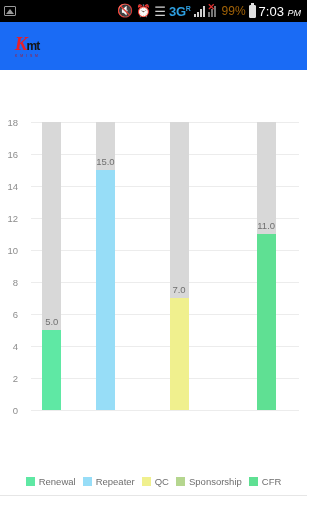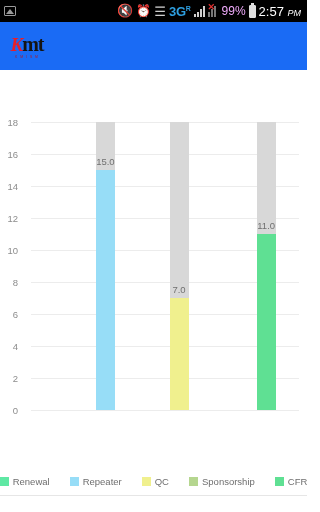--- a/index.html
+++ b/index.html
@@ -42,21 +42,21 @@
   .bars { display:inline-flex; align-items:flex-end; gap:1px; height:11px; }
   .bars i { display:block; width:2px; background:#cfcfcf; }
   .bars i:nth-child(1){height:3px;} .bars i:nth-child(2){height:5px;}
   .bars i:nth-child(3){height:8px;} .bars i:nth-child(4){height:11px;}
   .bars.dim i { background:#777777; }
   .sim2 { position:relative; }
   .sim2 .x {
     position:absolute; top:-3px; left:0px;
     color:#e03030; font-size:9px; font-weight:bold; line-height:1;
   }
-  .pct { font-size:12px; color:#f0abfc; letter-spacing:0px; }
+  .pct { font-size:12px; color:#a16207; letter-spacing:0px; }
   .batt {
     width:7px; height:13px; border:1px solid #e0e0e0; border-radius:1px;
     position:relative; background:#e0e0e0;
   }
   .batt::before {
     content:""; position:absolute; top:-3px; left:1.5px;
     width:3px; height:2px; background:#e0e0e0;
   }
   .clock { font-size:13px; color:#ffffff; }
   .clock .ampm { font-size:9px;font-style:italic; }
@@ -74,22 +74,22 @@
     align-items:center; justify-content:center;
     flex:0 0 auto;
   }
   .logo-main { display:flex; align-items:baseline; line-height:1; }
   .logo-k {
     color:#e81f28; font-size:19px; font-weight:bold;
     font-style:italic; font-family:"Liberation Serif", serif;
     letter-spacing:-1px;
   }
   .logo-mt {
-    color:#141414; font-size:20px; font-weight:bold;
-    font-family:Liberation Serif, serif; letter-spacing:-1px;
+    color:#141414; font-size:12px; font-weight:bold;
+    font-family:Liberation Sans, sans-serif; letter-spacing:-1px;
   }
   .logo-sub {
     color:#b0182a; font-size:3.4px; letter-spacing:1px;
     margin-top:1px; white-space:nowrap;
   }
   .app-title {
     color:#ffffff; font-size:17px;
     margin-left:9px; letter-spacing:0.1px;
   }
 
@@ -127,21 +127,21 @@
   .vlabel {
     position:absolute; left:50%; transform:translateX(-50%);
     font-size:9.5px; color:#707070; white-space:nowrap;
   }
 
   
   .legend {
     position:absolute; left:0; bottom:25px;
     width:307px;
     display:flex; align-items:center; justify-content:center;
-    gap:20px; flex-wrap:nowrap;
+    gap:7px; flex-wrap:nowrap;
   }
   .lg-item { display:flex; align-items:center; gap:4px; }
   .lg-sw { width:9px; height:9px; flex:0 0 auto; }
   .lg-tx { font-size:9.5px; color:#6e6e6e; white-space:nowrap; }
   .bottom-rule {
     position:absolute; left:0; bottom:16px;
     width:307px; height:1px; background:#e6e6e6;
   }
 </style>
 </head>
@@ -165,21 +165,21 @@
       </span>
     <span class="bars dim sim2">
         <span class="x">✕</span>
         <i></i>
         <i></i>
         <i></i>
         <i></i>
       </span>
     <span class="pct">99%</span>
     <span class="batt"></span>
-    <span class="clock"><span>2:57</span> <span class="ampm">PM</span></span>
+    <span class="clock"><span>7:03</span> <span class="ampm">PM</span></span>
   </div>
 </div>
 
 <div class="appbar">
   <div class="logo">
     <div class="logo-main">
       <span class="logo-k">K</span>
       <span class="logo-mt">mt</span>
     </div>
     <div class="logo-sub">K M I S M</div>
@@ -203,20 +203,25 @@
         <div class="gridline" style="top: 128px;"></div>
         <div class="ytick" style="top: 128px;">10</div>
         <div class="gridline" style="top: 96px;"></div>
         <div class="ytick" style="top: 96px;">12</div>
         <div class="gridline" style="top: 64px;"></div>
         <div class="ytick" style="top: 64px;">14</div>
         <div class="gridline" style="top: 32px;"></div>
         <div class="ytick" style="top: 32px;">16</div>
         <div class="gridline" style="top: 0px;"></div>
         <div class="ytick" style="top: 0px;">18</div>
+        <div class="slot" style="left: 11.3px;">
+          <div class="track" style="background: rgb(216, 216, 216); height: 288px;"></div>
+          <div class="bar" style="height: 80px; background: rgb(95, 232, 164);"></div>
+          <div class="vlabel" style="bottom: 83px;">5.0</div>
+        </div>
         <div class="slot" style="left: 64.9px;">
           <div class="track" style="background: rgb(216, 216, 216); height: 288px;"></div>
           <div class="bar" style="height: 240px; background: rgb(151, 221, 247);"></div>
           <div class="vlabel" style="bottom: 243px;">15.0</div>
         </div>
         <div class="slot" style="left: 118.5px; margin-left: 20px;">
           <div class="track" style="background: rgb(216, 216, 216); height: 288px;"></div>
           <div class="bar" style="height: 112px; background: rgb(240, 240, 142);"></div>
           <div class="vlabel" style="bottom: 115px;">7.0</div>
         </div>

